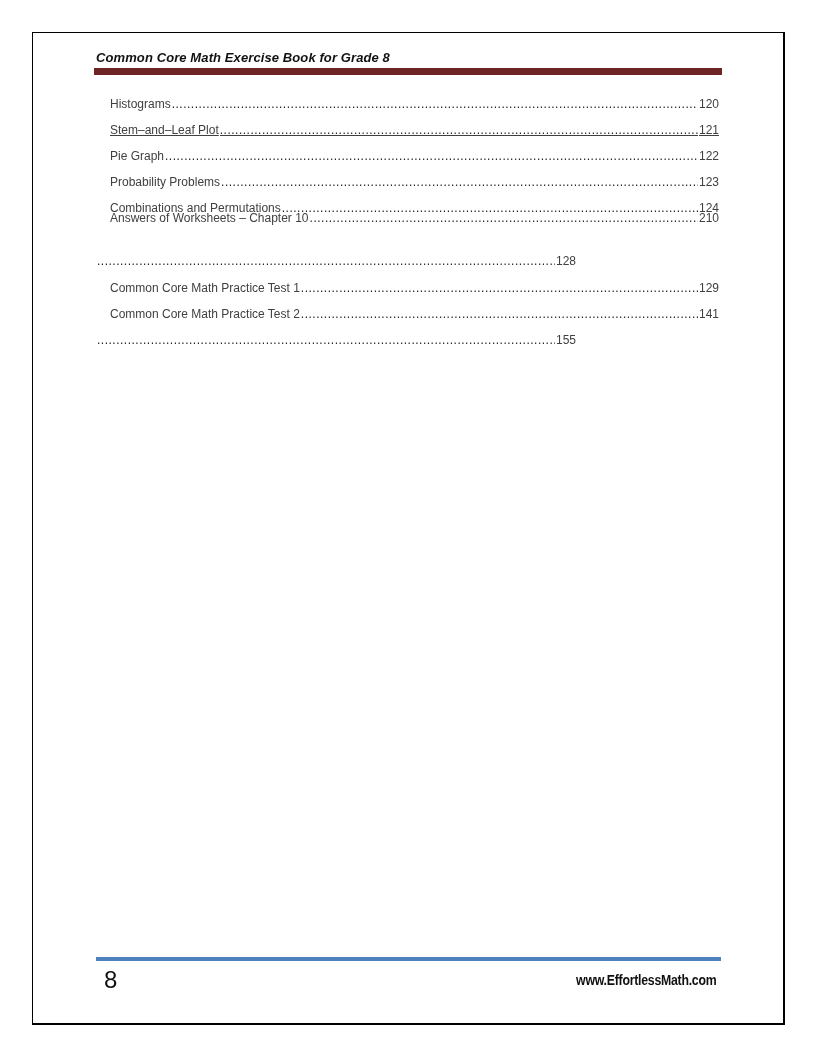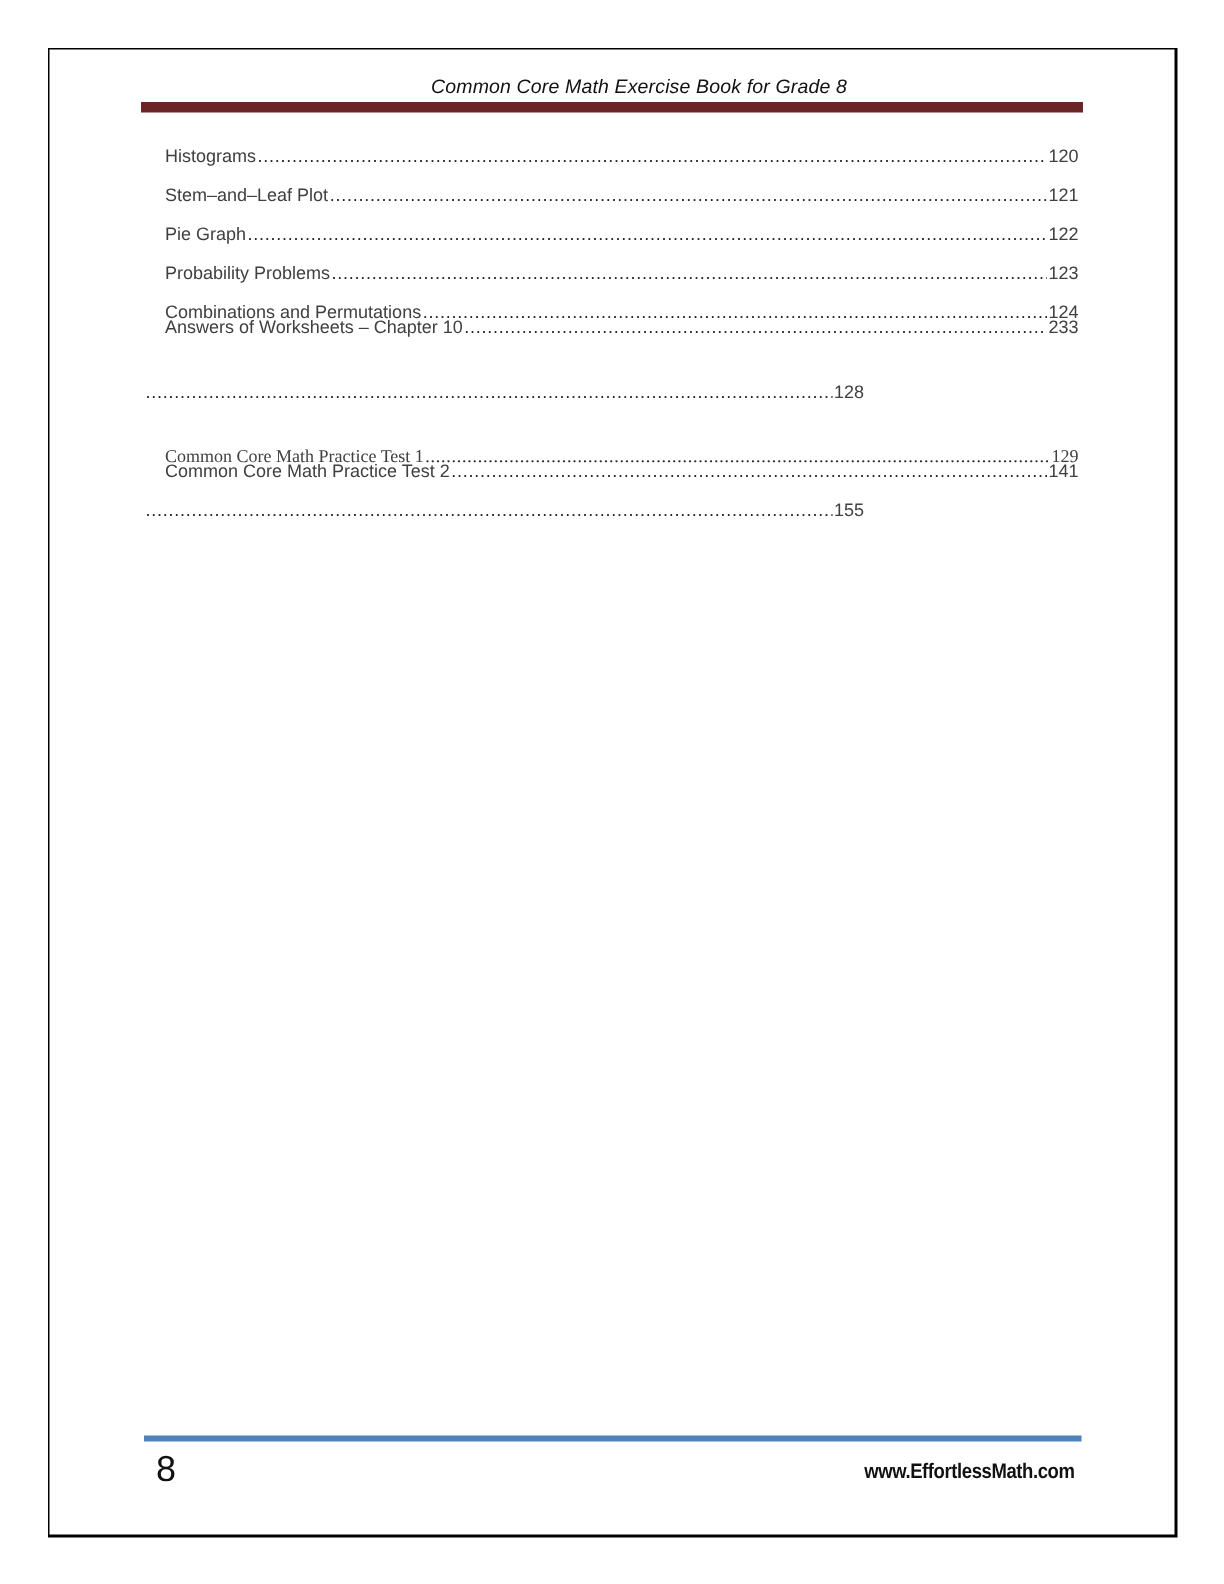--- a/index.html
+++ b/index.html
@@ -22,27 +22,27 @@
       width: 750px;
       height: 990px;
       border-top: 1px solid #000;
       border-left: 1px solid #000;
       border-right: 2px solid #000;
       border-bottom: 2px solid #000;
       box-sizing: content-box;
     }
     .header-title {
       position: absolute;
-      left: 112px;
+      left: 96px;
       width: 628px;
       top: 50px;
-      text-align: center;
+      text-align: left;
       font-family: "Liberation Sans", sans-serif;
       font-style: italic;
-      font-weight: normal;
+      font-weight: bold;
       font-size: 13px;
       letter-spacing: 0.1px;
       color: #111;
     }
     .header-rule {
       position: absolute;
       left: 94px;
       top: 68px;
       width: 628px;
       height: 7px;
@@ -123,21 +123,21 @@
 
 <div class="header-title">Common Core Math Exercise Book for Grade 8</div>
 <div class="header-rule"></div>
 
 <div class="toc">
   <div class="toc-entry level-2" style="top:96px;">
     <span class="label">Histograms</span>
     <span class="leader"></span>
     <span class="page">120</span>
   </div>
-  <div class="toc-entry level-2" style="top:122px;">
+  <div class="toc-entry level-2" style="top:122px;text-decoration:underline;">
     <span class="label">Stem–and–Leaf Plot</span>
     <span class="leader"></span>
     <span class="page">121</span>
   </div>
   <div class="toc-entry level-2" style="top:148px;">
     <span class="label">Pie Graph</span>
     <span class="leader"></span>
     <span class="page">122</span>
   </div>
   <div class="toc-entry level-2" style="top:174px;">
@@ -146,27 +146,27 @@
     <span class="page">123</span>
   </div>
   <div class="toc-entry level-2" style="top:200px;">
     <span class="label">Combinations and Permutations</span>
     <span class="leader"></span>
     <span class="page">124</span>
   </div>
   <div class="toc-entry level-2" style="top:210px;">
     <span class="label">Answers of Worksheets – Chapter 10</span>
     <span class="leader"></span>
-    <span class="page">233</span>
+    <span class="page">210</span>
   </div>
   <div class="toc-entry level-1" style="top:253px; width:480px;">
     <span class="leader"></span>
     <span class="page">128</span>
   </div>
-  <div class="toc-entry level-2" style="top:296px;font-family:Liberation Serif, serif;">
+  <div class="toc-entry level-2" style="top:280px;">
     <span class="label">Common Core Math Practice Test 1</span>
     <span class="leader"></span>
     <span class="page">129</span>
   </div>
   <div class="toc-entry level-2" style="top:306px;">
     <span class="label">Common Core Math Practice Test 2</span>
     <span class="leader"></span>
     <span class="page">141</span>
   </div>
   <div class="toc-entry level-1" style="top:332px; width:480px;">

